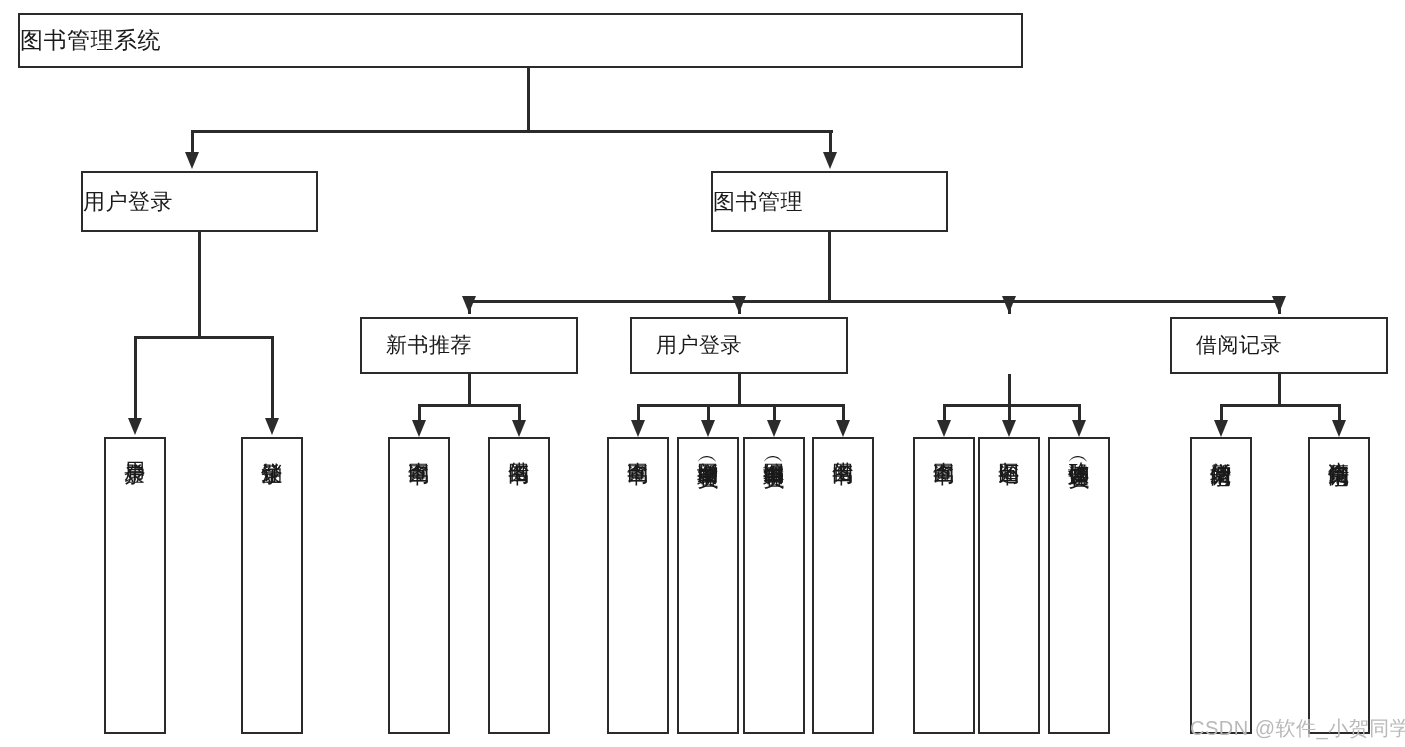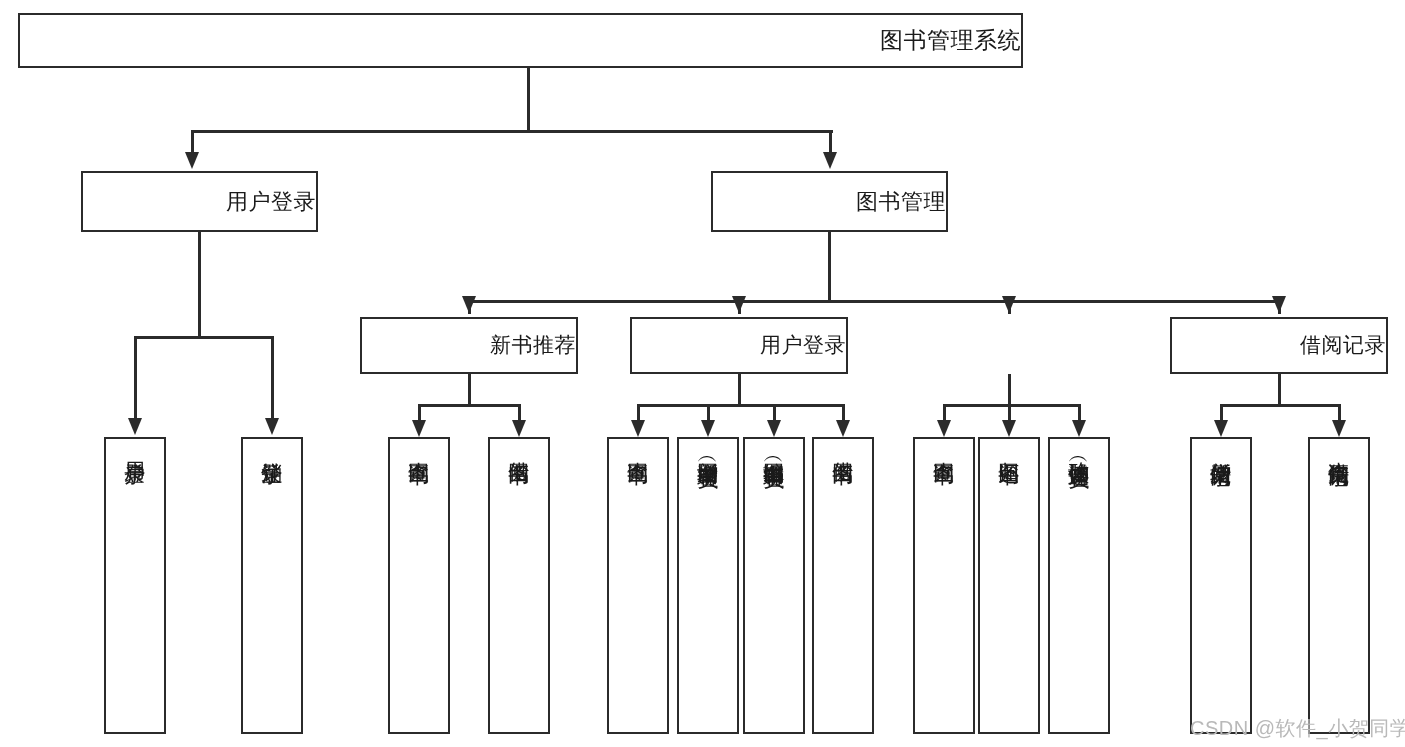--- a/index.html
+++ b/index.html
@@ -19,32 +19,32 @@
   }
 
   
   .node {
     position: absolute;
     box-sizing: border-box;
     border: 2.5px solid #2b2b2b;
     background: #ffffff;
     display: flex;
     align-items: center;
-    justify-content: flex-end;
+    justify-content: flex-start;
     color: #1a1a1a;
   }
   .node .label {
     font-size: 22px;
     line-height: 1.05;
     white-space: nowrap;
     letter-spacing: 0.5px;
   }
   .node.root .label   { font-size: 23px; }
   .node.lvl2 .label   { font-size: 22px; }
-  .node.lvl3 .label   { font-size: 21px; }
+  .node.lvl3 .label   { font-size: 21px; margin-left: 24px; }
 
   
   .node.leaf {
     align-items: flex-start;
     justify-content: center;
     padding-top: 6px;
   }
   .node.leaf .label {
     writing-mode: vertical-rl;
     text-orientation: upright;
@@ -97,21 +97,21 @@
 
   <div class="ln v" style="left:191px; top:130px; height:24px;"></div>
   <div class="arrow" style="left:185px; top:152px;"></div>
   <div class="ln v" style="left:829px; top:130px; height:24px;"></div>
   <div class="arrow" style="left:823px; top:152px;"></div>
 
   <div class="node lvl2" style="left:81px; top:171px; width:237px; height:61px;">
     <span class="label">用户登录</span>
   </div>
 
-  <div class="node lvl2" style="left:711px; top:171px; width:237px; height:61px;padding-left:21px;">
+  <div class="node lvl2" style="left:711px; top:171px; width:237px; height:61px;">
     <span class="label">图书管理</span>
   </div>
 
   <div class="ln v" style="left:198px; top:232px; height:106px;"></div>
   <div class="ln h" style="left:134px; top:336px; width:139px;"></div>
   <div class="ln v" style="left:134px; top:336px; height:82px;"></div>
   <div class="arrow" style="left:128px; top:418px;"></div>
   <div class="ln v" style="left:271px; top:336px; height:82px;"></div>
   <div class="arrow" style="left:265px; top:418px;"></div>
 

